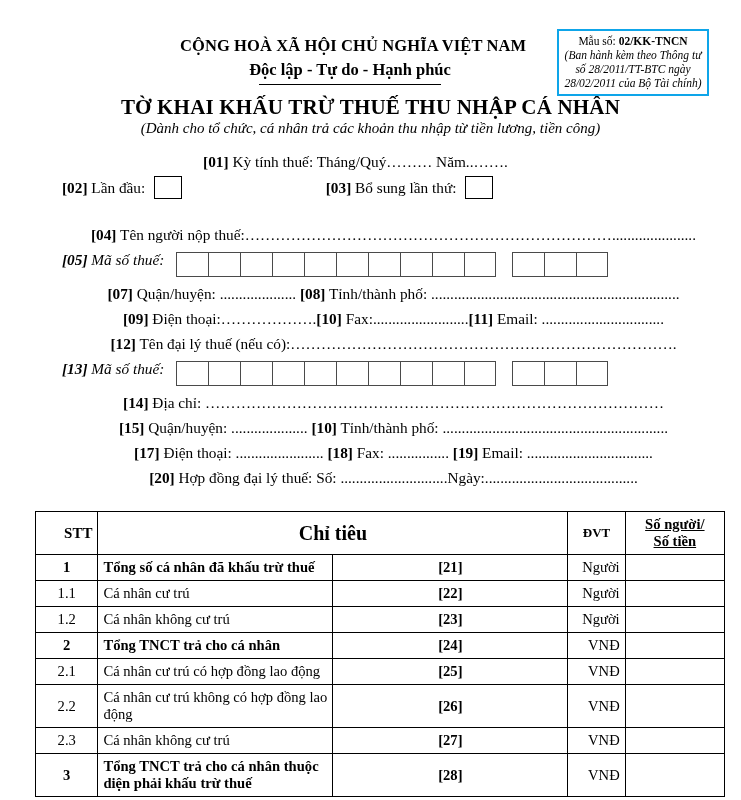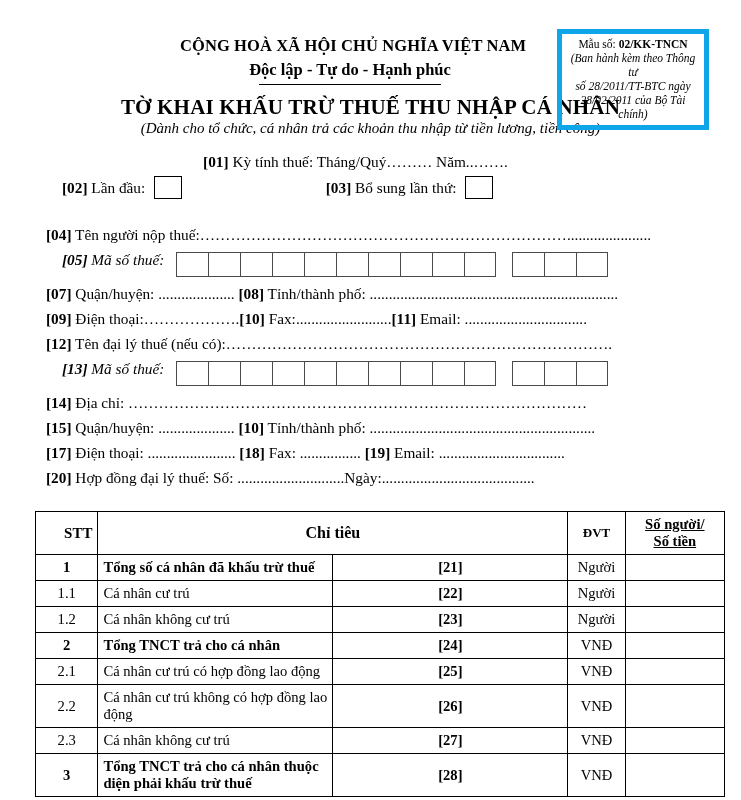--- a/index.html
+++ b/index.html
@@ -53,21 +53,21 @@
     height: 1px;
     background: #000;
     margin: 3px auto 0 auto;
   }
 
   .form-code-box {
     position: absolute;
     left: 557px;
     top: 29px;
     width: 152px;
-    border: 5px solid #0ea5e9;
+    border: 2px solid #0ea5e9;
     padding: 3px 4px 4px 4px;
     text-align: center;
     box-sizing: border-box;
   }
   .form-code-line {
     font-size: 11.5px;
     line-height: 14px;
   }
   .form-code-line.first { font-style: normal; }
   .form-code-line.ital { font-style: italic; }
@@ -128,20 +128,21 @@
     margin-top: 18px;
     font-size: 15.3px;
     line-height: 21px;
   }
   .bline {
     position: relative;
     height: 25px;
     padding-left: 46px;
     white-space: nowrap;
     overflow: hidden;
+    text-align: center;
   }
 
   
   .mst-row {
     position: relative;
     height: 34px;
     padding-left: 62px;
     white-space: nowrap;
     font-style: italic;
   }
@@ -179,28 +180,28 @@
     font-size: 14.6px;
   }
   table.main-tbl th,
   table.main-tbl td {
     border: 1px solid #000;
     padding: 4px 5px;
     vertical-align: middle;
     background: #fff;
   }
   th.c-stt { width: 50px; text-align: right; font-weight: bold; font-size: 15px; }
-  th.c-name { width: 448px; text-align: center; font-weight: bold; font-size: 16px; }
+  th.c-name { width: 448px; text-align: center; font-weight: bold; font-size: 20px; }
   th.c-dvt { width: 45px; text-align: center; font-weight: bold; font-size: 13px; }
   th.c-val { width: 86px; text-align: center; font-weight: bold; font-size: 14.6px; line-height: 17px; text-decoration: underline; }
 
   td.t-stt { text-align: center; }
   td.t-name { text-align: left; padding-left: 9px; }
   td.t-code { width: 45px; text-align: center; font-weight: bold; }
-  td.t-dvt { text-align: center; }
+  td.t-dvt { text-align: right; }
   td.t-val { }
 
   tr.bold-row td.t-stt,
   tr.bold-row td.t-name { font-weight: bold; }
 </style>
 </head>
 <body>
 
 <div class="page">
 

